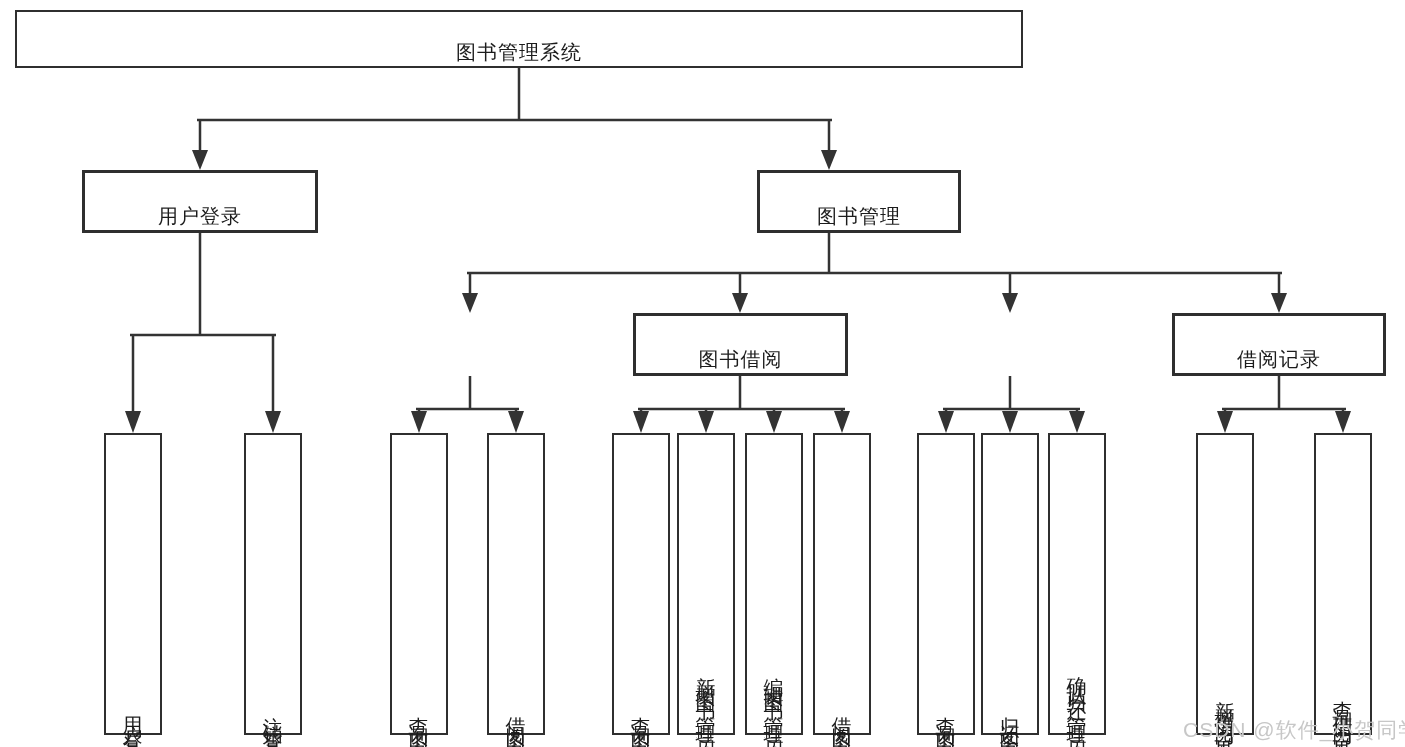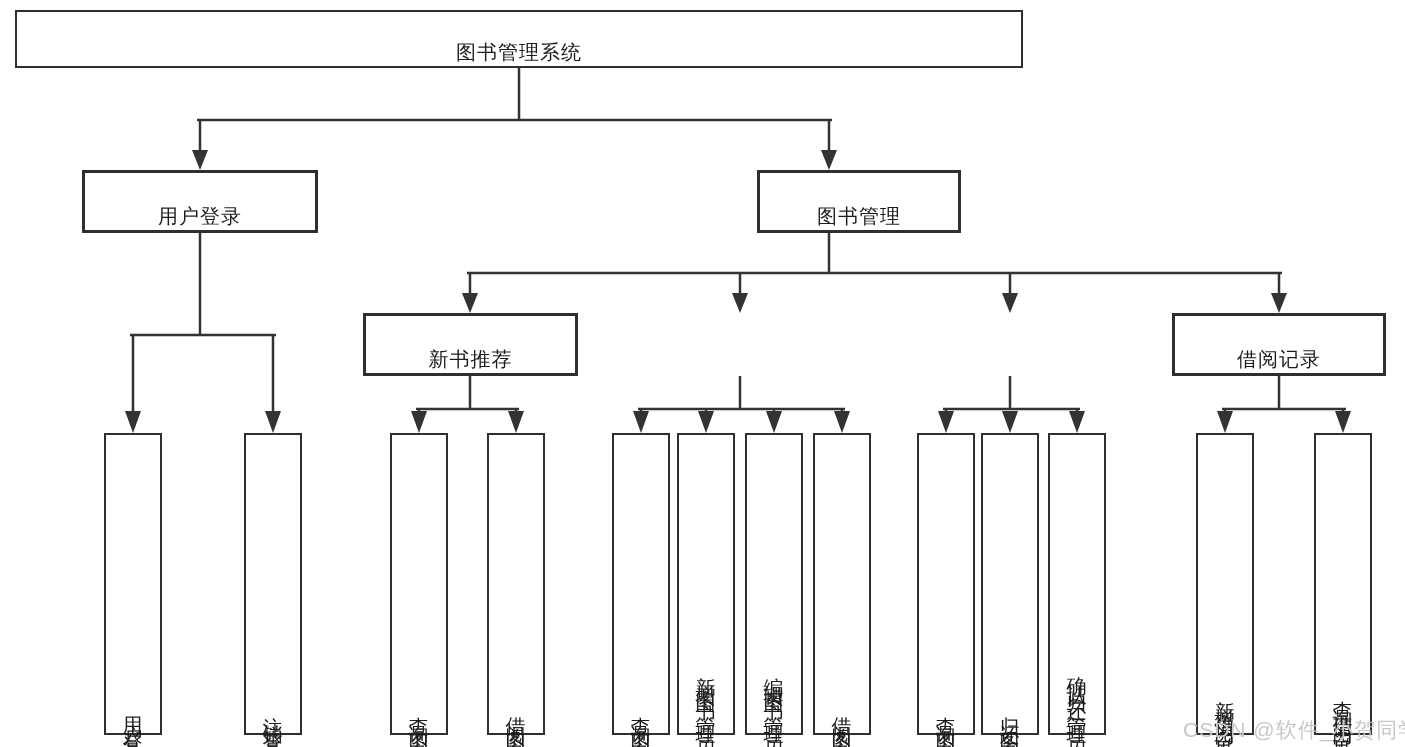--- a/index.html
+++ b/index.html
@@ -96,22 +96,22 @@
     <span class="h-label">图书管理系统</span>
   </div>
 
   <div class="node bold-border" style="left:82px;top:170px;width:236px;height:63px;">
     <span class="h-label">用户登录</span>
   </div>
   <div class="node bold-border" style="left:711px;top:170px;width:204px;height:63px;margin-left:46px;">
     <span class="h-label">图书管理</span>
   </div>
 
-  <div class="node bold-border" style="left:363px;top:313px;width:215px;height:63px;">
-    <span class="h-label">新书推荐</span>
+  <div class="node bold-border" style="left:633px;top:313px;width:215px;height:63px;">
+    <span class="h-label">图书借阅</span>
   </div>
   <div class="node bold-border" style="left:1172px;top:313px;width:214px;height:63px;">
     <span class="h-label">借阅记录</span>
   </div>
 
   <div class="node v-node" style="left:104px;top:433px;width:58px;height:302px;">
     <span class="v-label">用户登录</span>
   </div>
   <div class="node v-node" style="left:244px;top:433px;width:58px;height:302px;">
     <span class="v-label">注销登录</span>

